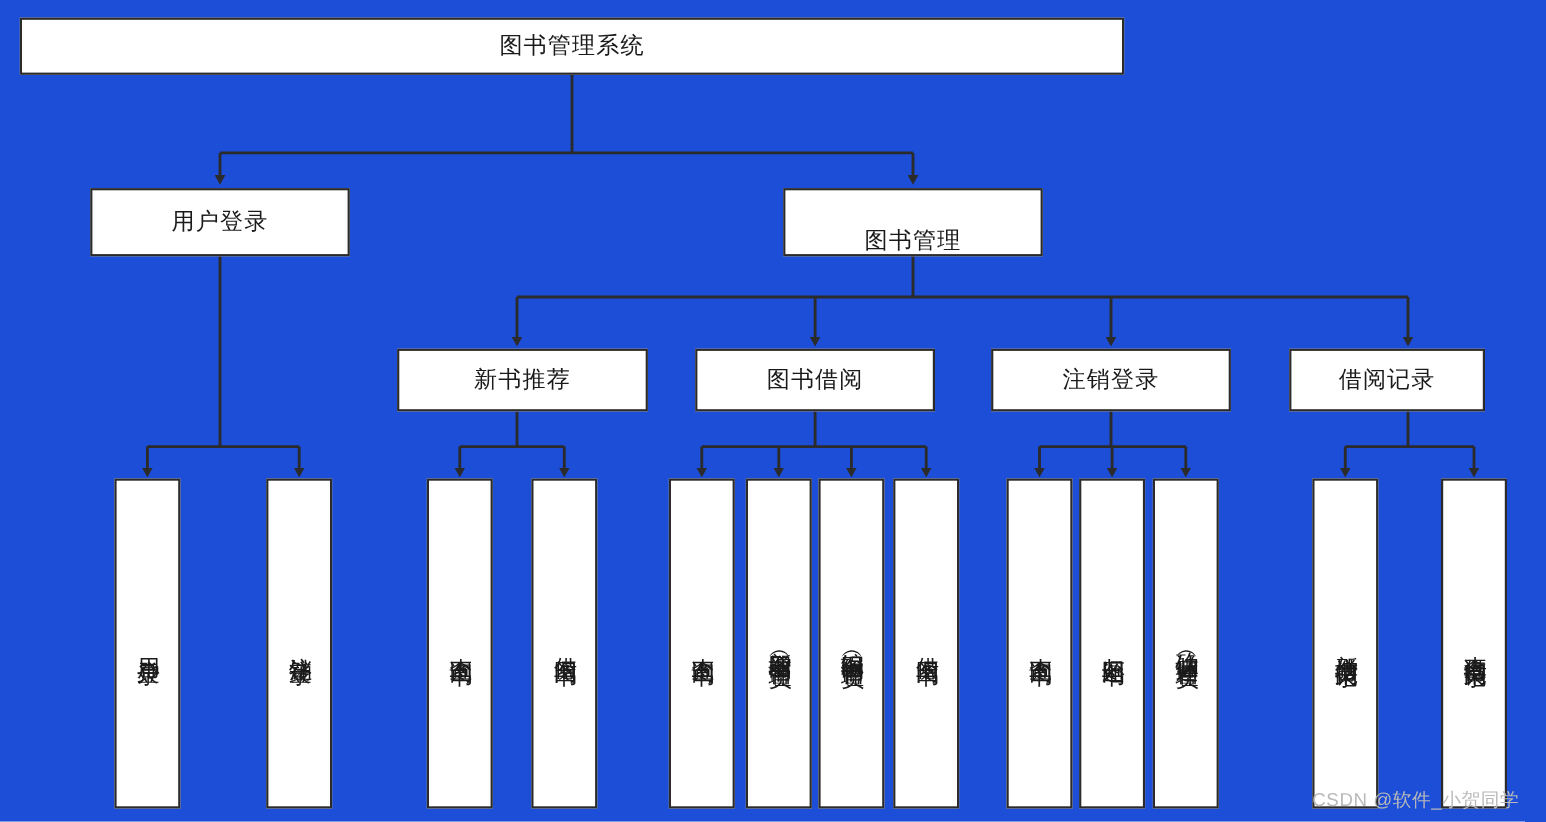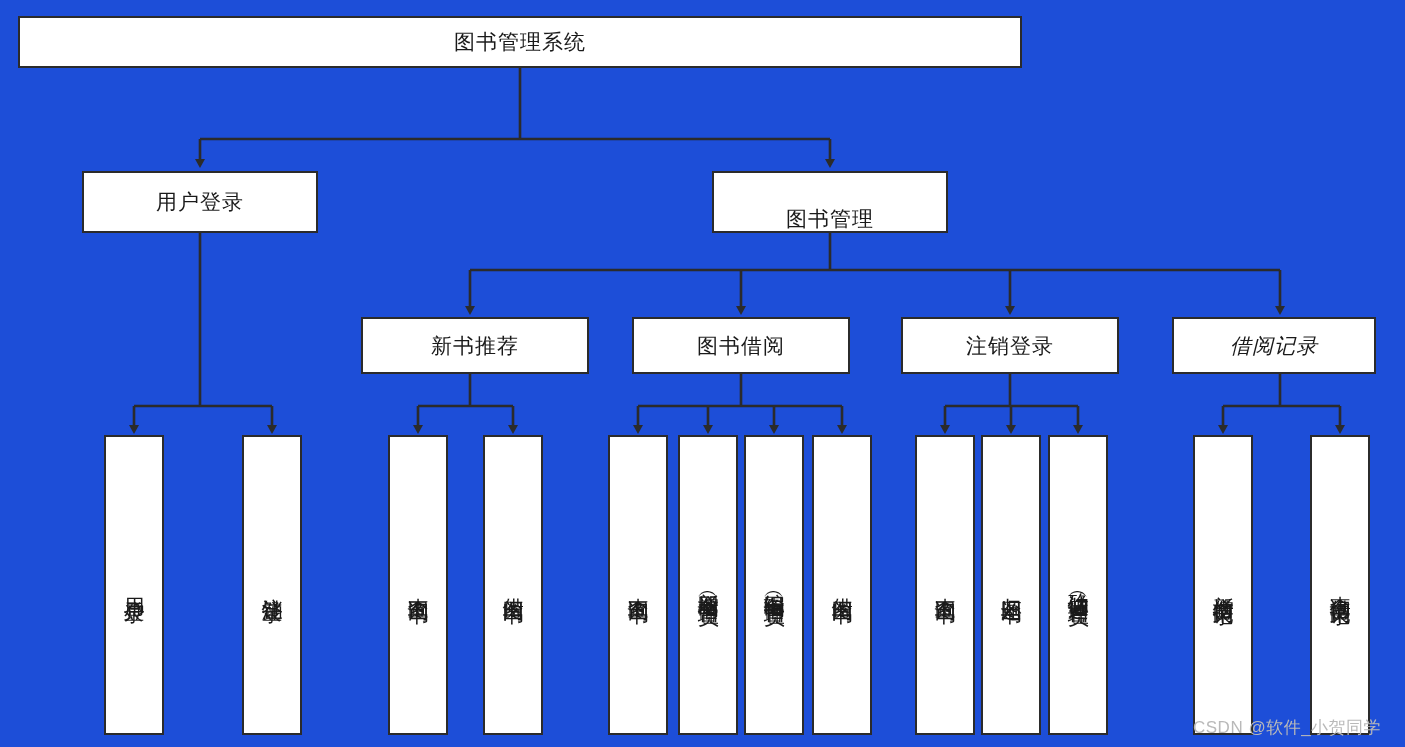--- a/index.html
+++ b/index.html
@@ -132,21 +132,21 @@
 
   <div class="node horiz" style="left:361px; top:317px; width:228px; height:57px;">
     <span>新书推荐</span>
   </div>
   <div class="node horiz" style="left:632px; top:317px; width:218px; height:57px;">
     <span>图书借阅</span>
   </div>
   <div class="node horiz" style="left:901px; top:317px; width:218px; height:57px;">
     <span>注销登录</span>
   </div>
-  <div class="node horiz" style="left:1172px; top:317px; width:204px; height:57px;font-style:italic;">
+  <div class="node horiz" style="left:1172px; top:317px; width:178px; height:57px;">
     <span>借阅记录</span>
   </div>
 
   <div class="node vert" style="left:104px; top:435px; width:60px; height:300px;">
     <span class="vtext">用户登录</span>
   </div>
   <div class="node vert" style="left:242px; top:435px; width:60px; height:300px;">
     <span class="vtext">注销登录</span>
   </div>
 

